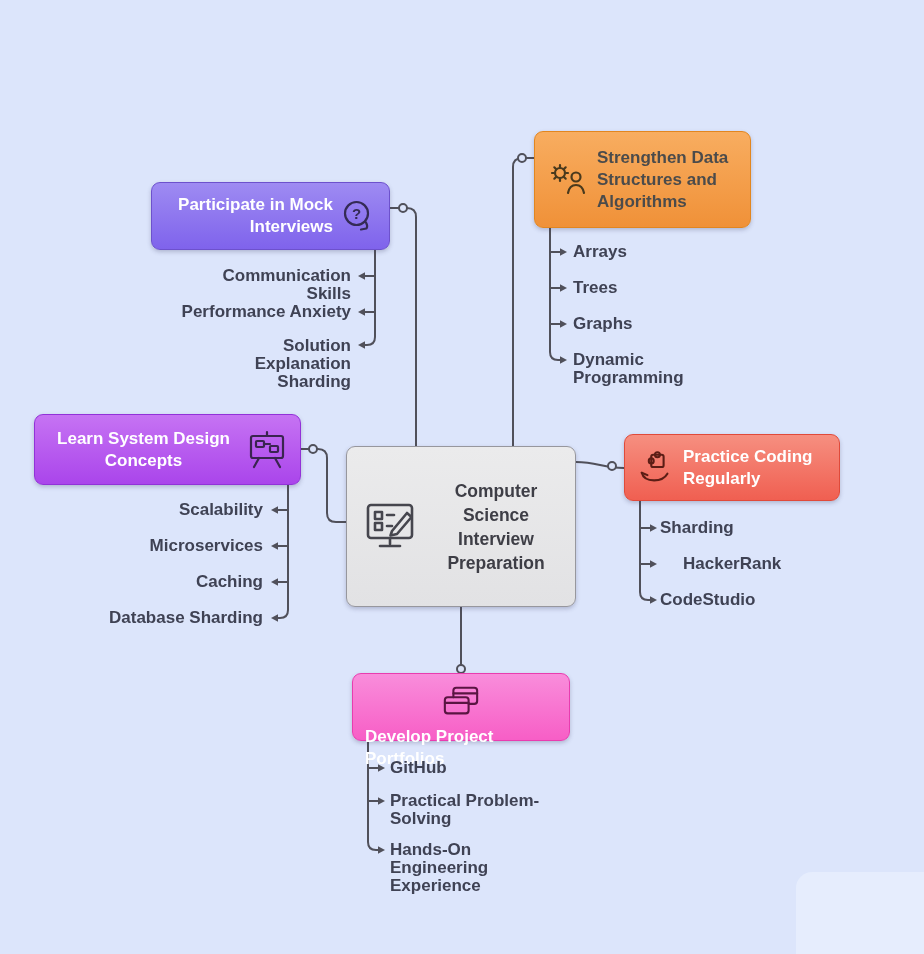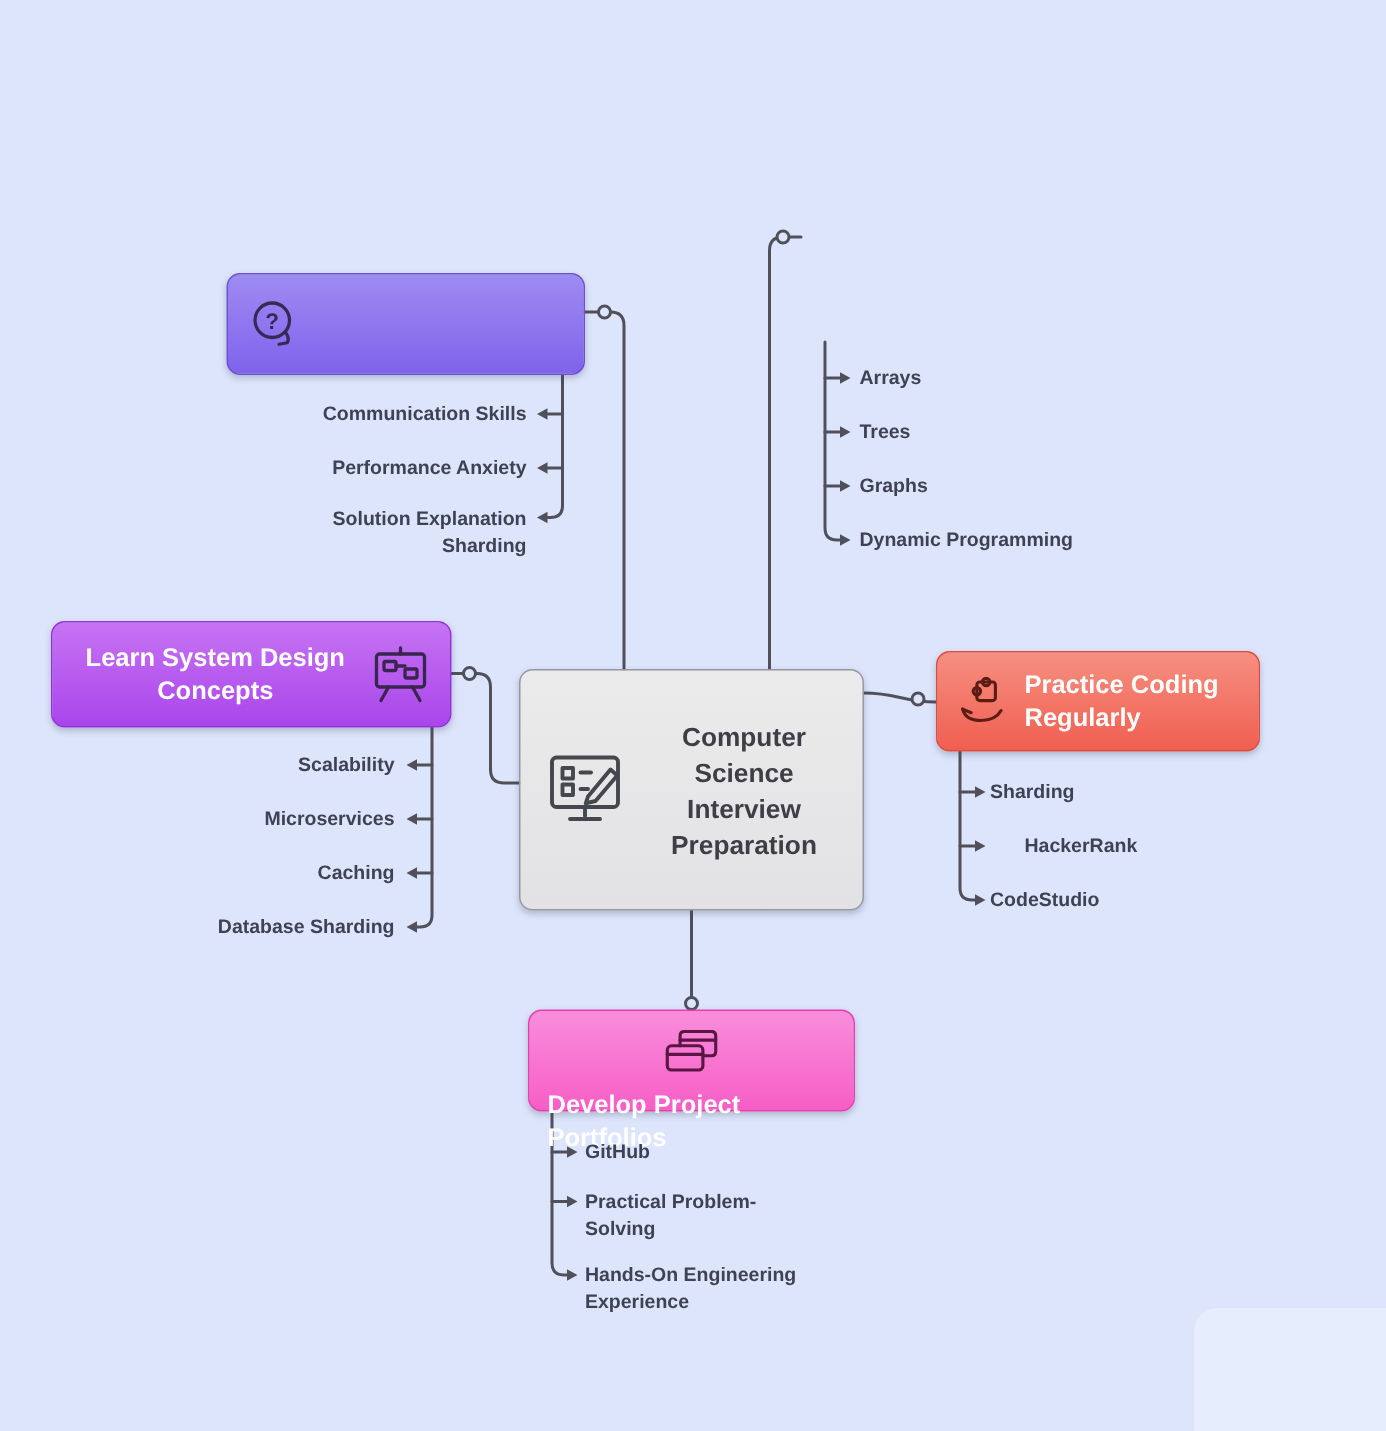--- a/index.html
+++ b/index.html
@@ -61,21 +61,21 @@
 
   .node-center {
     left:346px; top:446px; width:230px; height:161px;
     background:linear-gradient(180deg,#ebebec,#e2e2e4);
     border:1.5px solid #97979d; flex-direction:row; justify-content:center;
     gap:8px; padding:12px;
   }
   .center-title { font-size:17.5px; font-weight:bold; color:#3e3e46; text-align:center; line-height:24px; }
 
   .sub {
-    position:absolute; font-size:13px; font-weight:bold;
+    position:absolute; font-size:17px; font-weight:bold;
     color:#3f4254; line-height:18px;
   }
   .sub.right { text-align:right; }
 </style>
 </head>
 <body>
 
 <div class="canvas">
 
   <div class="corner-patch"></div>
@@ -159,29 +159,41 @@
         <path d="M21 46 h20"></path>
       </svg>
     </span>
     <div class="center-title">
       <div>Computer Science</div>
       <div>Interview Preparation</div>
     </div>
   </div>
 
   <div class="node node-mock">
+    <div class="branch-title">Participate in Mock Interviews</div>
     <span class="icon">
       <svg width="38" height="38" viewBox="0 0 38 38" fill="none" stroke="#342b55" stroke-width="2.2" stroke-linecap="round" stroke-linejoin="round">
         <circle cx="17.5" cy="16.5" r="11.5"></circle>
         <path d="M27 25.5 q2 3.5 0.5 6 l-5.5 1"></path>
         <text x="17.5" y="22" font-size="15" font-weight="bold" fill="#342b55" stroke="none" text-anchor="middle">?</text>
       </svg>
     </span>
   </div>
 
+  <div class="node node-dsa">
+    <span class="icon">
+      <svg width="40" height="38" viewBox="0 0 40 38" fill="none" stroke="#4a3a1d" stroke-width="2.2" stroke-linecap="round" stroke-linejoin="round">
+        <circle cx="13" cy="12" r="5"></circle>
+        <path d="M13 4 v3 M13 17 v3 M5 12 h3 M18 12 h3 M7.3 6.3 l2.1 2.1 M18.7 6.3 l-2.1 2.1 M7.3 17.7 l2.1 -2.1 M18.7 17.7 l-2.1 -2.1"></path>
+        <circle cx="29" cy="16" r="4.5"></circle>
+        <path d="M21 32 q1.5 -8 8 -8 t8 8"></path>
+      </svg>
+    </span>
+    <div class="branch-title">Strengthen Data Structures and Algorithms</div>
+  </div>
 
   <div class="node node-sys">
     <div class="branch-title">Learn System Design Concepts</div>
     <span class="icon">
       <svg width="42" height="40" viewBox="0 0 42 40" fill="none" stroke="#3a2450" stroke-width="2.2" stroke-linecap="round" stroke-linejoin="round">
         <path d="M21 2 v4"></path>
         <rect x="5" y="6" width="32" height="22" rx="2"></rect>
         <rect x="10" y="11" width="8" height="6" rx="1"></rect>
         <path d="M18 14 h6"></path>
         <rect x="24" y="16" width="8" height="6" rx="1"></rect>

